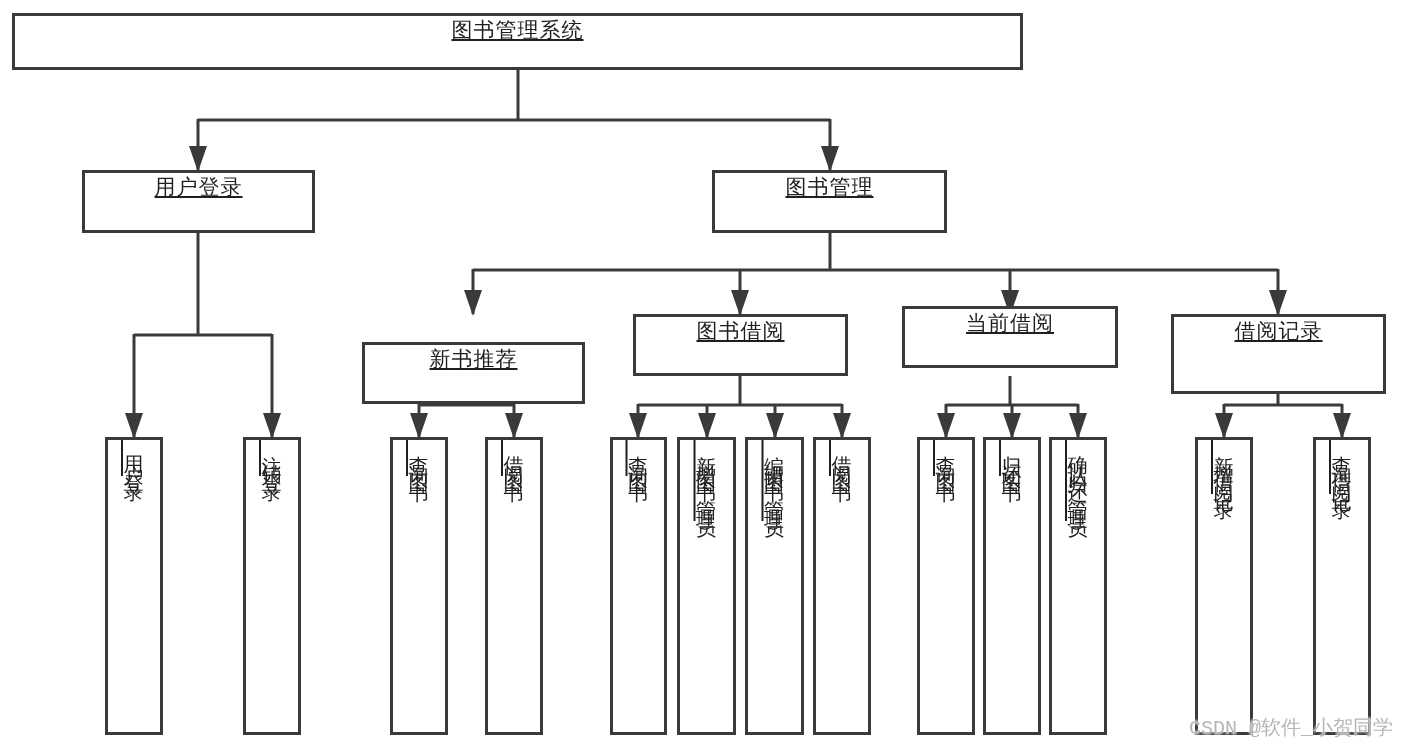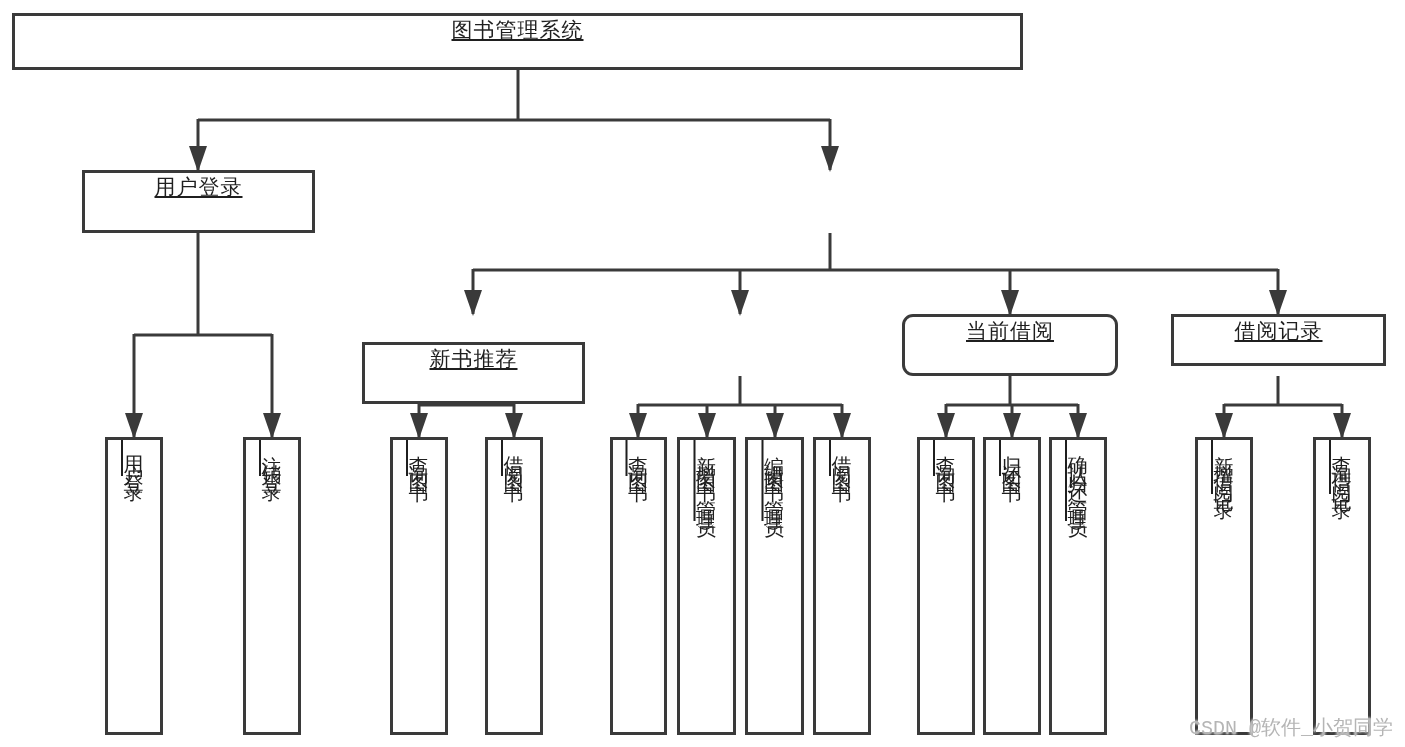--- a/index.html
+++ b/index.html
@@ -111,28 +111,34 @@
     <line x1="1342" y1="404" x2="1342" y2="437" marker-end="url(#arrowhead)"></line>
   </svg>
 
   <div class="node h-node" style="left:12px;top:13px;width:1011px;height:57px;">
     <span>图书管理系统</span>
   </div>
 
   <div class="node h-node" style="left:82px;top:170px;width:233px;height:63px;">
     <span>用户登录</span>
   </div>
+  <div class="node h-node" style="left:712px;top:170px;width:235px;height:63px;">
+    <span>图书管理</span>
+  </div>
 
   <div class="node h-node" style="left:362px;top:314px;width:223px;height:62px;margin-top:28px;">
     <span>新书推荐</span>
   </div>
-  <div class="node h-node" style="left:902px;top:314px;width:216px;height:62px;border-radius:11px;">
+  <div class="node h-node" style="left:633px;top:314px;width:215px;height:62px;">
+    <span>图书借阅</span>
+  </div>
+  <div class="node h-node" style="left:902px;top:306px;width:216px;height:62px;">
     <span>当前借阅</span>
   </div>
-  <div class="node h-node" style="left:1171px;top:314px;width:215px;height:52px;">
+  <div class="node h-node" style="left:1171px;top:314px;width:215px;height:80px;">
     <span>借阅记录</span>
   </div>
 
   <div class="node v-node" style="left:105px;top:437px;width:58px;height:298px;">
     <span>用户登录</span>
   </div>
   <div class="node v-node" style="left:243px;top:437px;width:58px;height:298px;">
     <span>注销登录</span>
   </div>
 

